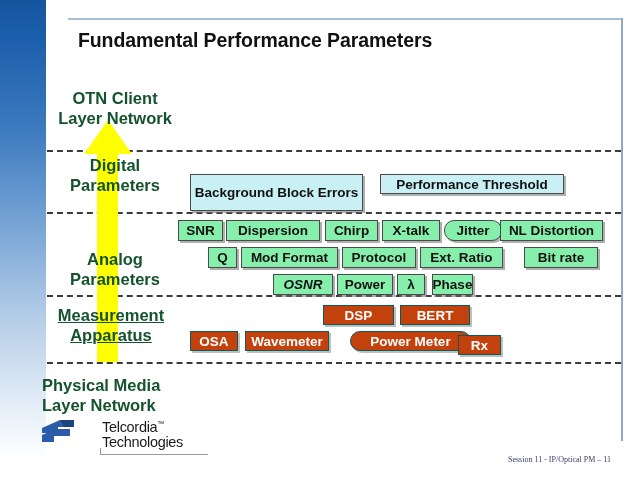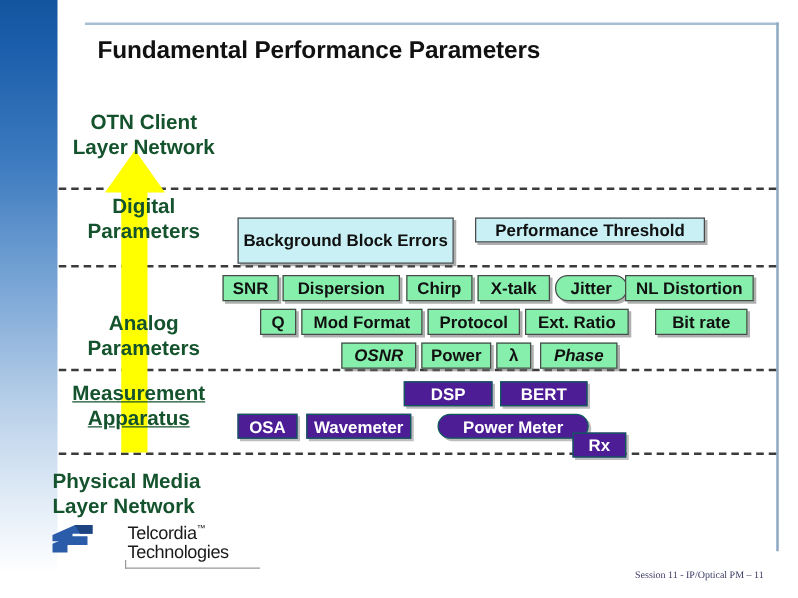--- a/index.html
+++ b/index.html
@@ -79,21 +79,21 @@
     background:#c8f0f5;border:1px solid #4a4a4a;
     color:#111111;font-size:13.5px;line-height:15px;
     box-shadow:2px 2px 0 rgba(110,110,110,0.55);
   }
   .box.yellow{
     background:#86efac;border:1px solid #4a4a4a;
     color:#111111;font-size:13.5px;
     box-shadow:2px 2px 0 rgba(110,110,110,0.55);
   }
   .box.teal{
-    background:#4c1d95;border:1px solid #0b5c58;
+    background:#c2410c;border:1px solid #0b5c58;
     color:#ffffff;font-size:13.5px;
     box-shadow:2px 2px 0 rgba(110,110,110,0.45);
   }
 
   
   .logo{position:absolute;left:40px;top:418px;width:170px;height:44px;}
   .logo-text{
     position:absolute;left:62px;top:-2px;
     font-family:"Liberation Sans", sans-serif;
     font-size:14.5px;line-height:15.5px;color:#1a1a1a;
@@ -203,41 +203,41 @@
 
   <div class="box yellow" style="left:273px;top:274px;width:60px;height:21px;font-style:italic;">
     <span>OSNR</span>
     </div>
   <div class="box yellow" style="left:337px;top:274px;width:56px;height:21px;">
     <span>Power</span>
     </div>
   <div class="box yellow" style="left:397px;top:274px;width:28px;height:21px;">
     <span>λ</span>
     </div>
-  <div class="box yellow" style="left:432px;top:274px;width:62px;height:21px;font-style:italic;">
+  <div class="box yellow" style="left:432px;top:274px;width:41px;height:21px;">
     <span>Phase</span>
     </div>
 
   <div class="box teal" style="left:323px;top:305px;width:71px;height:20px;">
     <span>DSP</span>
     </div>
   <div class="box teal" style="left:400px;top:305px;width:70px;height:20px;">
     <span>BERT</span>
     </div>
 
   <div class="box teal" style="left:190px;top:331px;width:48px;height:20px;">
     <span>OSA</span>
     </div>
   <div class="box teal" style="left:245px;top:331px;width:84px;height:20px;">
     <span>Wavemeter</span>
     </div>
   <div class="box teal" style="left:350px;top:331px;width:121px;height:20px;border-radius:10px;">
     <span>Power Meter</span>
     </div>
-  <div class="box teal" style="left:458px;top:346px;width:43px;height:20px;">
+  <div class="box teal" style="left:458px;top:335px;width:43px;height:20px;">
     <span>Rx</span>
     </div>
 
   <div class="logo">
     <svg width="56" height="32" viewBox="0 0 56 32">
       <path d="M2 10 L20 2 L34 2 L34 9 L18 9 L18 15 L2 15 Z" fill="#2a5caa"></path>
       <path d="M2 17 L16 11 L30 11 L30 18 L14 18 L14 24 L2 24 Z" fill="#2a5caa"></path>
       <path d="M20 2 L34 2 L34 9 L24 9 Z" fill="#1d4380"></path>
     </svg>
     <div class="logo-text">

